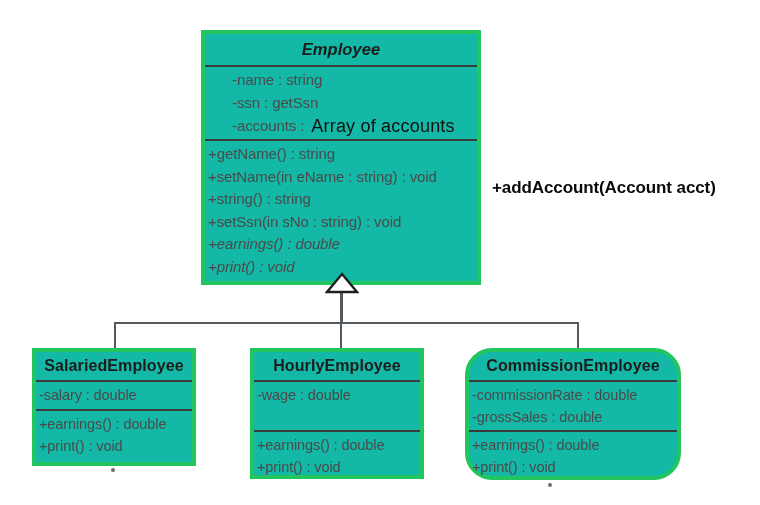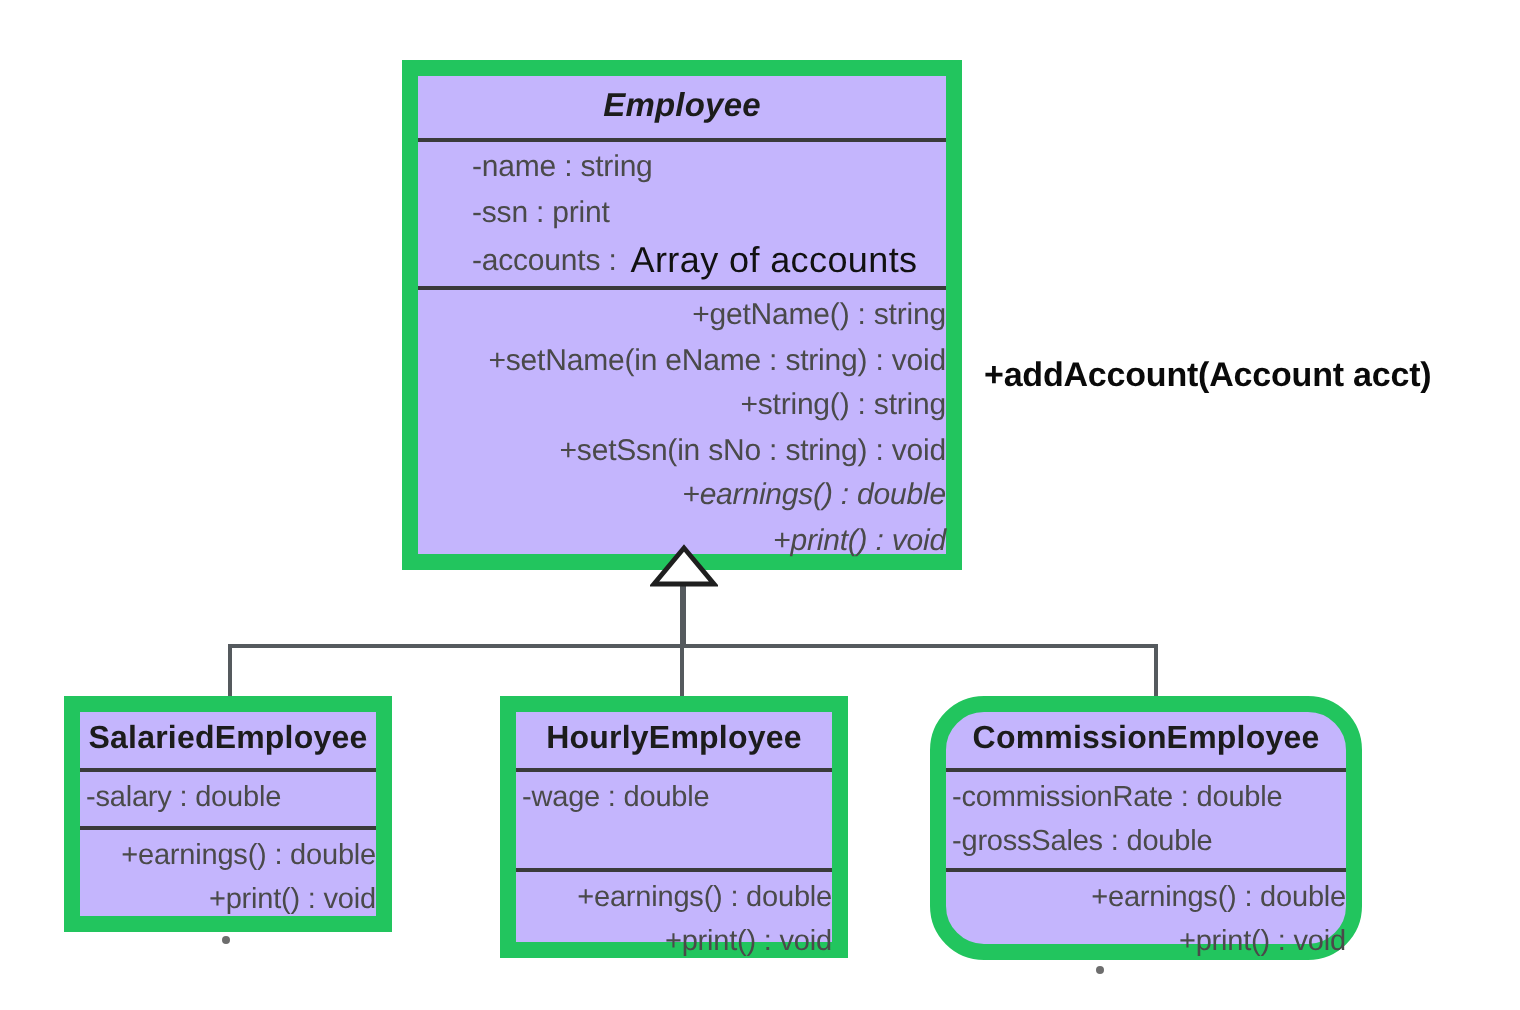--- a/index.html
+++ b/index.html
@@ -13,42 +13,41 @@
     height: 505px;
     background: #ffffff;
     font-family: "Liberation Sans", sans-serif;
     overflow: hidden;
   }
 
   
   .uml-class {
     position: absolute;
     box-sizing: border-box;
-    border: 8px solid #22c55e;
-    background: #c4b5fd;
+    border: 4px solid #22c55e;
+    background: #14b8a6;
     z-index: 3;
   }
   .uml-header {
     box-sizing: border-box;
     border-bottom: 2px solid #3a3a3a;
     text-align: center;
     font-weight: bold;
     color: #1c1c1c;
     letter-spacing: .1px;
   }
   .uml-header.abstract {
     font-style: italic;
   }
   .uml-section {
     box-sizing: border-box;
     padding: 2px 0 3px 3px;
   }
   .uml-section + .uml-section {
     border-top: 2px solid #3a3a3a;
-    text-align: right;
   }
   .uml-row {
     color: #4a4a4a;
     white-space: nowrap;
     letter-spacing: -.1px;
   }
   .uml-row.abstract {
     font-style: italic;
   }
 
@@ -192,21 +191,21 @@
 </head>
 <body>
 
 <div id="canvas">
 
   <div class="uml-class" id="employee-class">
     <div class="uml-header abstract">Employee</div>
 
     <div class="uml-section" id="employee-attrs">
       <div class="uml-row">-name : string</div>
-      <div class="uml-row">-ssn : print</div>
+      <div class="uml-row">-ssn : getSsn</div>
       <div class="uml-row"><span>-accounts :</span><span class="inline-note">Array of accounts</span></div>
     </div>
 
     <div class="uml-section" id="employee-ops">
       <div class="uml-row">+getName() : string</div>
       <div class="uml-row">+setName(in eName : string) : void</div>
       <div class="uml-row">+string() : string</div>
       <div class="uml-row">+setSsn(in sNo : string) : void</div>
       <div class="uml-row abstract">+earnings() : double</div>
       <div class="uml-row abstract">+print() : void</div>

